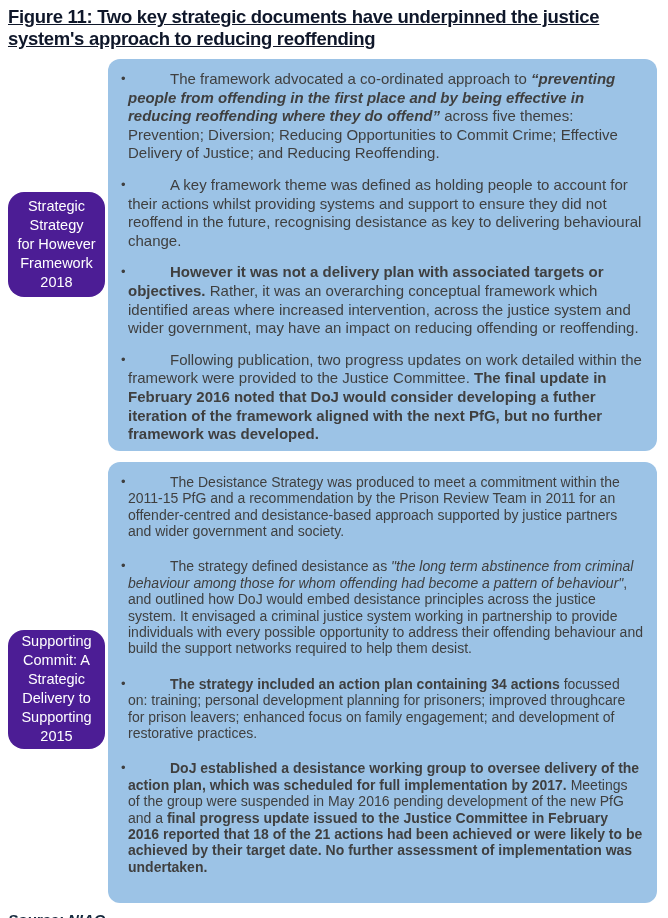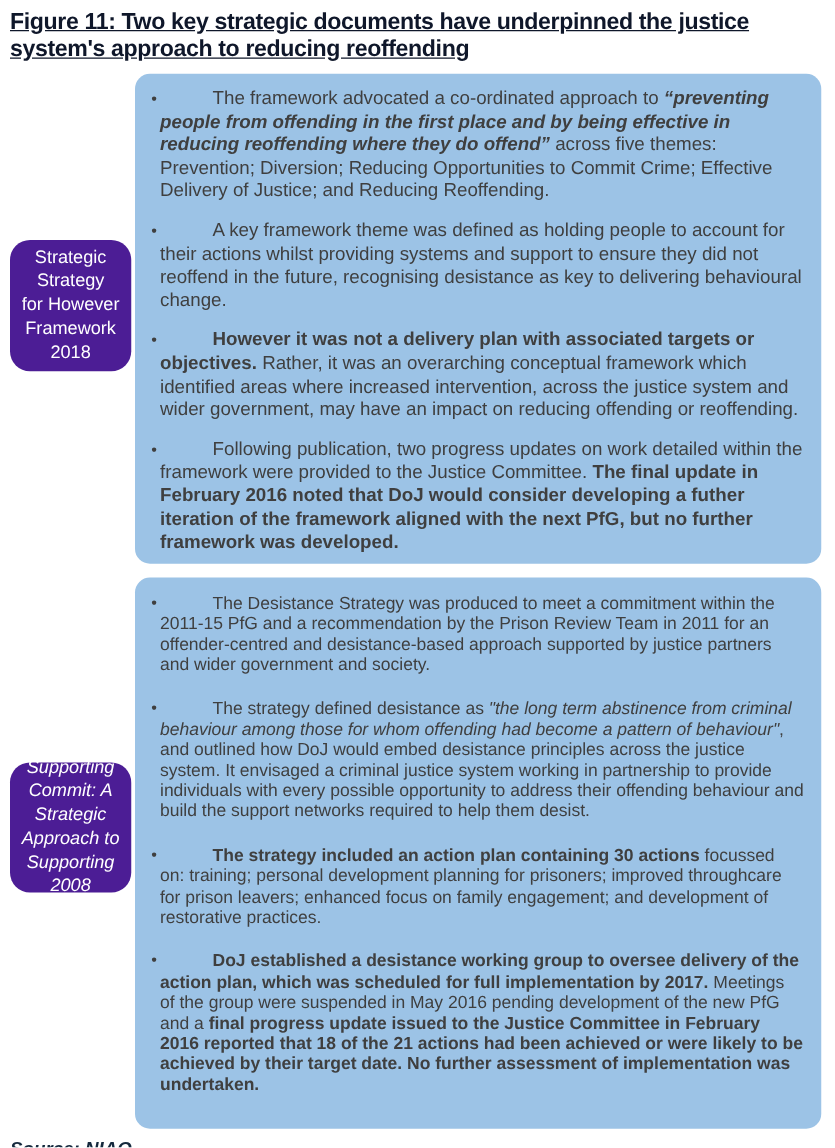--- a/index.html
+++ b/index.html
@@ -79,21 +79,21 @@
     display: flex;
     flex-direction: column;
     justify-content: center;
     align-items: center;
     text-align: center;
     font-size: 14.5px;
     line-height: 19px;
     padding: 4px 2px;
   }
   .label-box-1 { top: 133px; height: 105px; }
-  .label-box-2 { top: 148px; height: 104px; font-style: italic; }
+  .label-box-2 { top: 168px; height: 119px; }
   .source {
     margin: 8px 0 0 0;
     font-size: 15px;
     font-weight: bold;
     font-style: italic;
     color: #15293D;
   }
 </style>
 </head>
 <body>
@@ -116,27 +116,27 @@
       <p class="bullet-item"><span class="bullet-dot">•</span><span class="runs"><span class="r-bold">However it was not a delivery plan with associated targets or objectives.</span><span class="r-normal"> Rather, it was an overarching conceptual framework which identified areas where increased intervention, across the justice system and wider government, may have an impact on reducing offending or reoffending.</span></span></p>
       <p class="bullet-item"><span class="bullet-dot">•</span><span class="runs"><span class="r-normal">Following publication, two progress updates on work detailed within the framework were provided to the Justice Committee. </span><span class="r-bold">The final update in February 2016 noted that DoJ would consider developing a futher iteration of the framework aligned with the next PfG, but no further framework was developed.</span></span></p>
     </div>
   </div>
 
   <div class="row row-2">
     <div class="label-box label-box-2">
       <div class="label-line">Supporting</div>
       <div class="label-line">Commit: A</div>
       <div class="label-line">Strategic</div>
-      <div class="label-line">Approach to</div>
+      <div class="label-line">Delivery to</div>
       <div class="label-line">Supporting</div>
-      <div class="label-line">2008</div>
+      <div class="label-line">2015</div>
     </div>
     <div class="content-box content-box-2">
       <p class="bullet-item"><span class="bullet-dot">•</span><span class="runs"><span class="r-normal">The Desistance Strategy was produced to meet a commitment within the 2011-15 PfG and a recommendation by the Prison Review Team in 2011 for an offender-centred and desistance-based approach supported by justice partners and wider government and society.</span></span></p>
       <p class="bullet-item"><span class="bullet-dot">•</span><span class="runs"><span class="r-normal">The strategy defined desistance as </span><span class="r-italic">"the long term abstinence from criminal behaviour among those for whom offending had become a pattern of behaviour"</span><span class="r-normal">, and outlined how DoJ would embed desistance principles across the justice system. It envisaged a criminal justice system working in partnership to provide individuals with every possible opportunity to address their offending behaviour and build the support networks required to help them desist.</span></span></p>
-      <p class="bullet-item"><span class="bullet-dot">•</span><span class="runs"><span class="r-bold">The strategy included an action plan containing 30 actions</span><span class="r-normal"> focussed on: training; personal development planning for prisoners; improved throughcare for prison leavers; enhanced focus on family engagement; and development of restorative practices.</span></span></p>
+      <p class="bullet-item"><span class="bullet-dot">•</span><span class="runs"><span class="r-bold">The strategy included an action plan containing 34 actions</span><span class="r-normal"> focussed on: training; personal development planning for prisoners; improved throughcare for prison leavers; enhanced focus on family engagement; and development of restorative practices.</span></span></p>
       <p class="bullet-item"><span class="bullet-dot">•</span><span class="runs"><span class="r-bold">DoJ established a desistance working group to oversee delivery of the action plan, which was scheduled for full implementation by 2017.</span><span class="r-normal"> Meetings of the group were suspended in May 2016 pending development of the new PfG and a </span><span class="r-bold">final progress update issued to the Justice Committee in February 2016 reported that 18 of the 21 actions had been achieved or were likely to be achieved by their target date. No further assessment of implementation was undertaken.</span></span></p>
     </div>
   </div>
 
   <div class="source">Source: NIAO</div>
 
 </div>
 
 </body></html>

